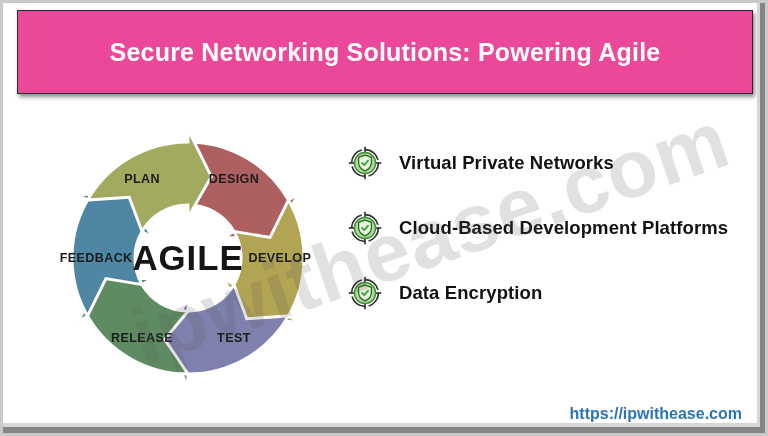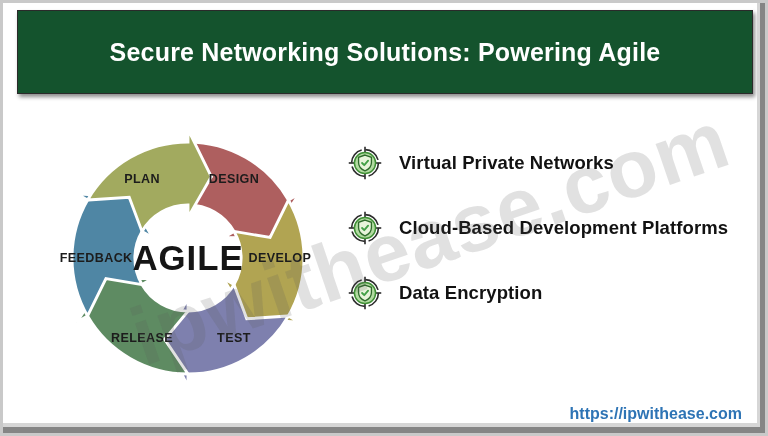--- a/index.html
+++ b/index.html
@@ -8,21 +8,21 @@
     background:#ffffff;font-family:"Liberation Sans",sans-serif;
   }
   
   .frame{
     position:absolute;inset:0;pointer-events:none;z-index:50;
     border:3px solid #c9c9c9;
     box-shadow:inset -5px -6px 0 #858585, inset -8px -10px 0 #d6d6d6;
   }
   .banner{
     position:absolute;left:17px;top:10px;width:734px;height:82px;
-    background:#14532d;border:1px solid #2a2a2a;
+    background:#ec4899;border:1px solid #2a2a2a;
     box-shadow:2px 3px 4px rgba(0,0,0,0.45);
     display:flex;flex-direction:column;align-items:center;justify-content:center;
     z-index:5;
   }
   .banner .line{
     color:#fff;font-weight:bold;font-size:25px;line-height:32px;
     text-align:center;letter-spacing:0.2px;
   }
   .wheel-wrap{position:absolute;left:43px;top:113px;width:290px;height:290px;z-index:2;}
   .wheel-wrap svg{width:290px;height:290px;display:block;}

